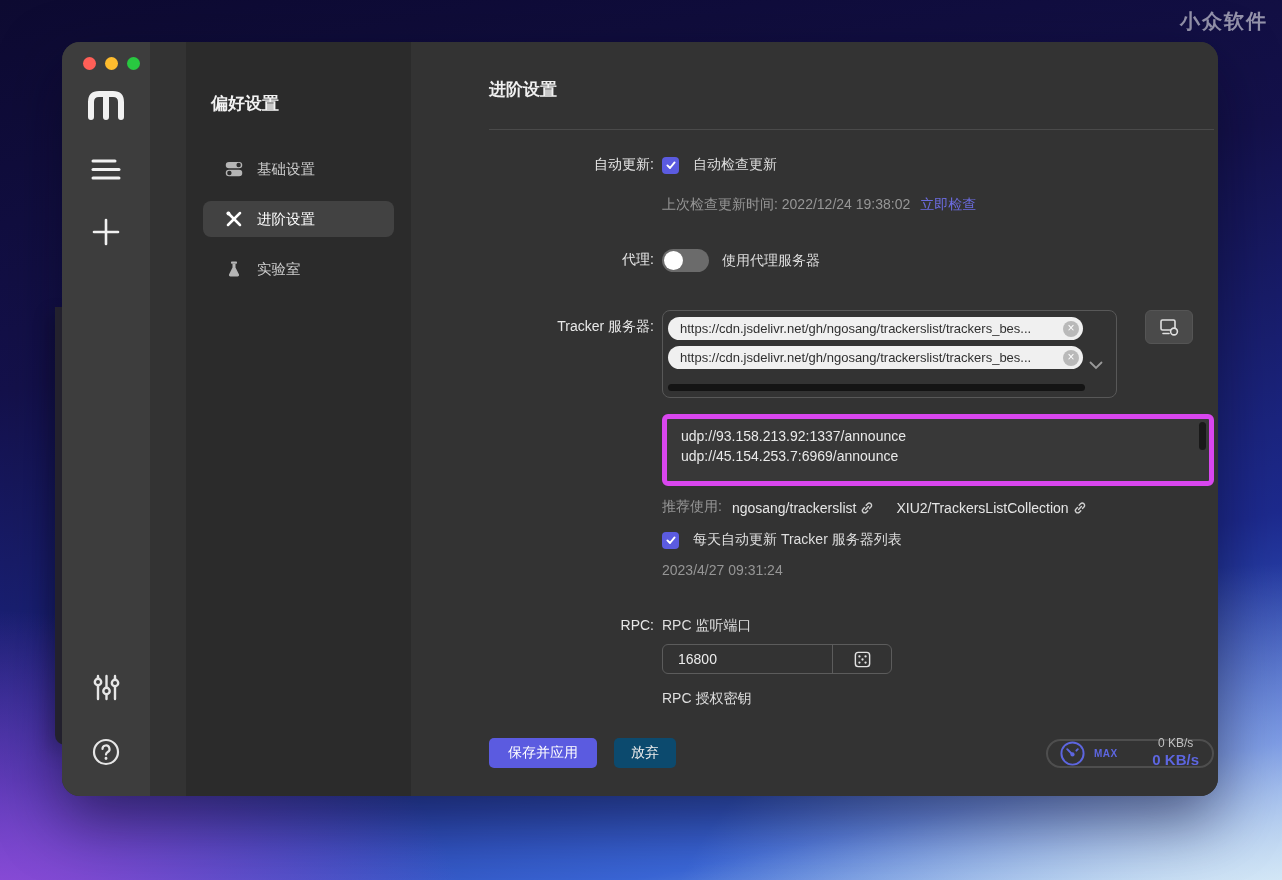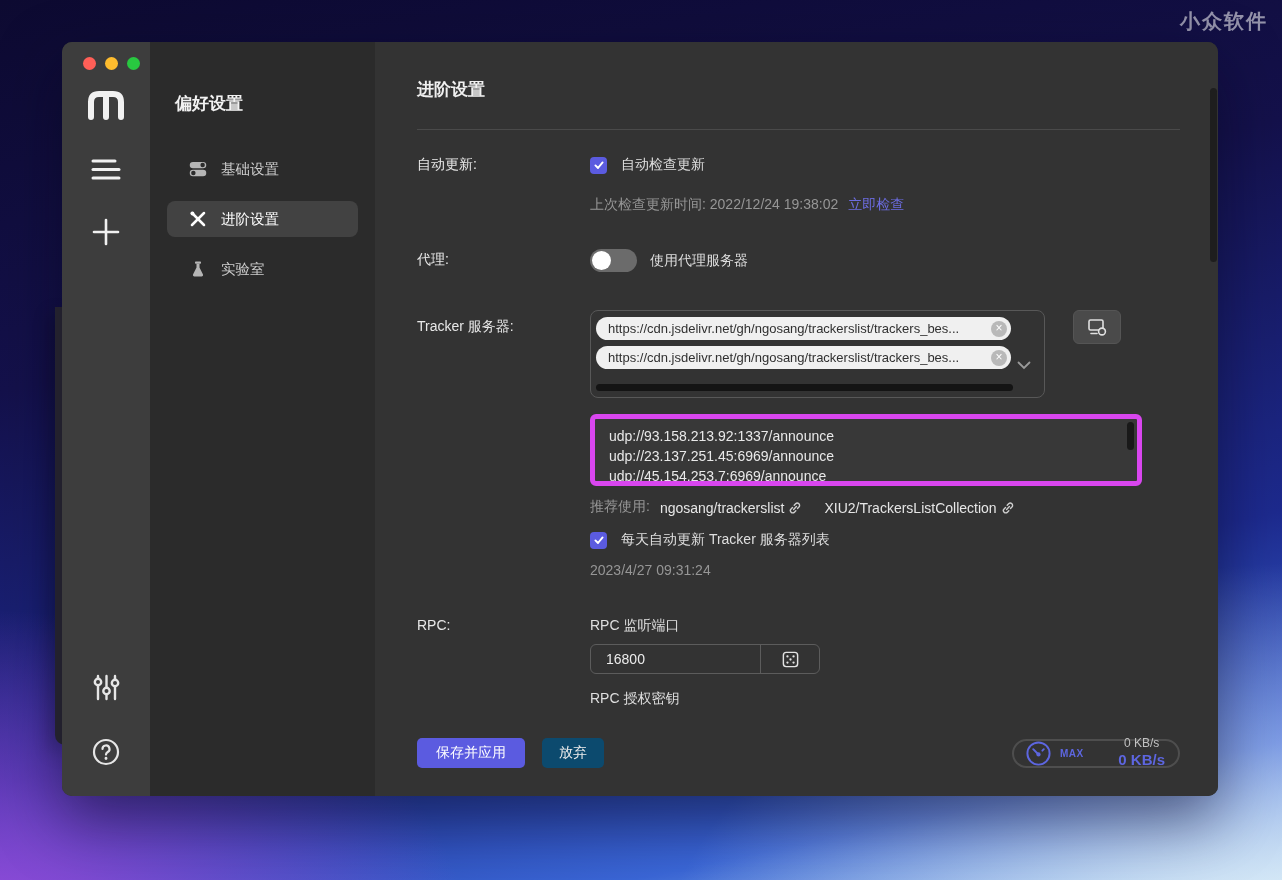--- a/index.html
+++ b/index.html
@@ -12,22 +12,22 @@
       radial-gradient(1150px 820px at 102% 118%, #eef6fd 0%, rgba(238,246,253,0) 58%),
       linear-gradient(168deg, #0d0a31 0%, #14114b 34%, #1d2a8e 68%, #3a66d6 88%, #9cc8e8 100%);
   }
   .watermark { position:absolute; top:8px; right:14px; font-size:20px; letter-spacing:2px;
     color:rgba(255,255,255,0.55); font-weight:700; }
   .ghost-window { position:absolute; left:55px; top:307px; width:12px; height:438px;
     background:#2c2a33; border-radius:0 0 0 10px; box-shadow:-4px 8px 18px rgba(0,0,0,.3); }
 
   
   .window { position:absolute; left:62px; top:42px; width:1156px; height:754px;
-    border-radius:10px; overflow:hidden; display:flex;
-    box-shadow:0 24px 60px rgba(8,6,30,.5); background:#333; }
+    border-radius:18px; overflow:hidden; display:flex;
+    box-shadow:0 24px 60px rgba(8,6,30,.5); background:#333;gap:36px; }
 
   
   .rail { width:88px; background:#3d3d3d; position:relative; flex:none; }
   .traffic { position:absolute; top:15px; left:21px; display:flex; gap:9px; }
   .dot { width:13px; height:13px; border-radius:50%; }
   .rail-icon { position:absolute; left:0; width:88px; display:flex; justify-content:center;
     color:#f1f1f1; cursor:pointer; }
   .rail-logo { top:46px; }
   .rail-menu { top:116px; }
   .rail-plus { top:176px; }
@@ -46,21 +46,21 @@
   .nav-item span.lbl { font-size:14.5px; }
 
   
   .content { flex:1; background:#333333; position:relative; padding:36px 38px 0 42px; }
   .page-title { font-size:17px; font-weight:700; color:#f0f0f0; line-height:24px; }
   .divider { height:1px; background:#4a4a4a; margin-top:27px; }
   .win-scrollthumb { position:absolute; right:1px; top:46px; width:7px; height:174px;
     background:#1e1e1e; border-radius:4px; }
 
   .form-row { display:flex; }
-  .form-label { width:173px; flex:none; padding-right:8px; color:#e8e8e8; }
+  .form-label { width:173px; flex:none; text-align:right; padding-right:8px; color:#e8e8e8; }
   .form-body { flex:1; min-width:0; }
 
   .inline { display:flex; align-items:center; }
 
   
   .checkbox { width:17px; height:17px; border-radius:4px; background:#5b5be0; flex:none;
     display:flex; align-items:center; justify-content:center; cursor:pointer; }
   .muted { color:#969696; }
   .link { color:#6c6ce0; cursor:pointer; }
 
@@ -271,21 +271,20 @@
             <svg width="21" height="19" viewBox="0 0 21 19" fill="none" stroke="currentColor" stroke-width="1.6">
               <rect x="2" y="2" width="14" height="10" rx="1.5"></rect>
               <line x1="4" y1="15.5" x2="10" y2="15.5" stroke-linecap="round"></line>
               <circle cx="15" cy="13.5" r="3.4" fill="#4a4a4a"></circle>
             </svg>
           </div>
         </div>
 
         <div class="tracker-list">
           <div class="line">udp://93.158.213.92:1337/announce</div>
-          <div class="line">udp://23.137.251.45:6969/announce</div>
           <div class="line">udp://45.154.253.7:6969/announce</div>
           <div class="list-vthumb"></div>
         </div>
 
         <div class="recommend">
           <span class="muted">推荐使用:</span>
           <span class="rec-link">
             <span>ngosang/trackerslist</span>
             <svg width="14" height="14" viewBox="0 0 14 14" fill="none" stroke="currentColor" stroke-width="1.4" stroke-linecap="round">
               <path d="M6.2 4.2 L7.6 2.8 a2.3 2.3 0 0 1 3.3 3.3 L9.5 7.5"></path>

